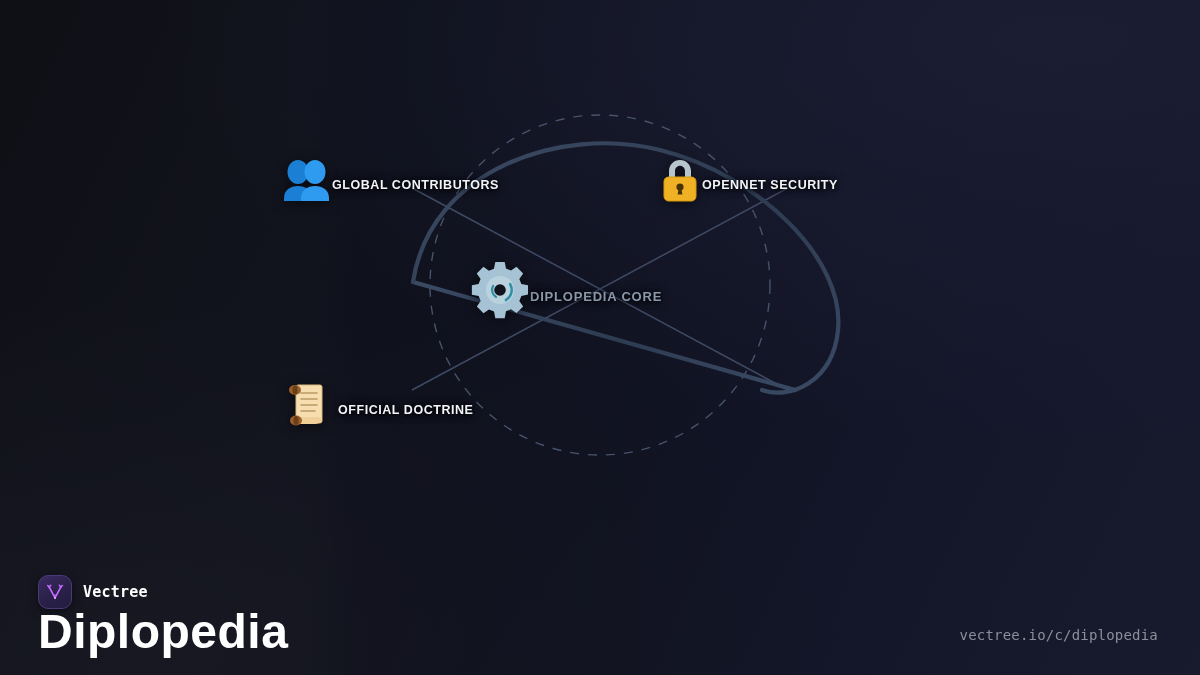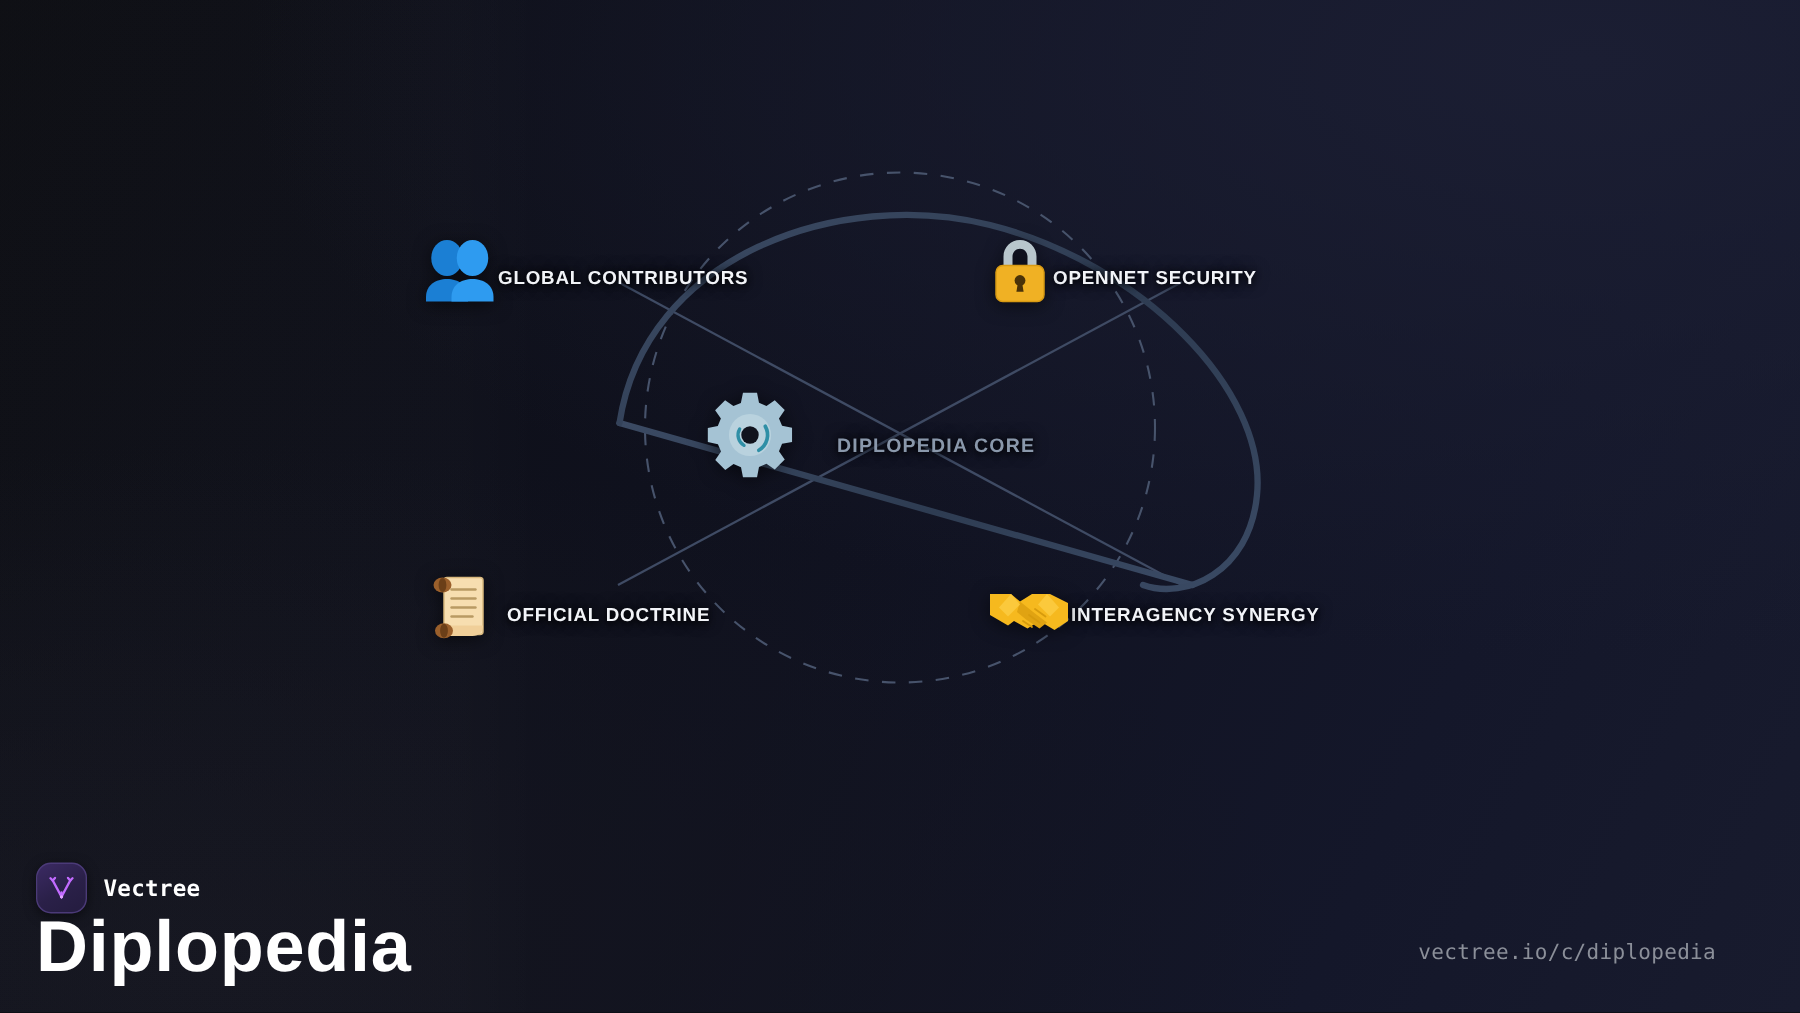--- a/index.html
+++ b/index.html
@@ -67,30 +67,29 @@
     text-shadow: 0 1px 4px rgba(0,0,0,0.95), 0 0 10px rgba(0,0,0,0.85);
     white-space: nowrap;
   }
 
   .node.core .glyph { height: 62px; }
   .node.core .caption {
     color: #8a98ab;
     font-size: 13px;
     letter-spacing: 0.8px;
     margin-top: 12px;
-    margin-left: 28px;
   }
 
   
   .gear-svg { width: 60px; height: 60px; display: block; }
 
   
   .footer {
     position: absolute;
-    left: 2px; bottom: 0;
+    left: 16px; bottom: 0;
     width: 1164px;
     height: 118px;
   }
   .brand-row {
     position: absolute;
     left: 22px;
     top: 18px;
     display: flex;
     align-items: center;
     gap: 11px;
@@ -202,36 +201,20 @@
         <ellipse cx="13" cy="9" rx="6" ry="5" fill="#9a5f2b"></ellipse>
         <ellipse cx="13" cy="9" rx="2.6" ry="4.6" fill="#6b3f18"></ellipse>
         <path d="M14 36h26c0 4-2.6 7-7 7H14z" fill="#f0cf99"></path>
         <ellipse cx="14" cy="39.5" rx="6" ry="5" fill="#9a5f2b"></ellipse>
         <ellipse cx="14" cy="39.5" rx="2.6" ry="4.6" fill="#6b3f18"></ellipse>
       </svg>
     </div>
     <div class="caption">OFFICIAL DOCTRINE</div>
   </div>
 
-  <div class="node" style="left:788px; top:405px;">
-    <div class="glyph">
-      <svg width="56" height="42" viewBox="0 0 56 42" aria-hidden="true">
-        <path d="M2 12h14l6 5 8-5h12l12 6v12l-9 6-10-6-8 5-9-5-4 3-12-7z" fill="#f6b91e"></path>
-        <path d="M22 17l10 8 8 6-5 4-9-6-6-5z" fill="#e0a312"></path>
-        <path d="M16 12l-8 9 6 6 8-8z" fill="#fbc93c"></path>
-        <path d="M40 12l8 9-6 6-8-8z" fill="#fbc93c"></path>
-        <g stroke="#d79b0d" stroke-width="1.2" stroke-linecap="round" fill="none">
-          <path d="M24 30l6 4"></path>
-            <path d="M28 26l7 5"></path>
-            <path d="M32 22l7 5"></path>
-        </g>
-      </svg>
-    </div>
-    <div class="caption">INTERAGENCY SYNERGY</div>
-  </div>
 
   <div class="node core" style="left:600px; top:290px;">
     <div class="glyph">
       <svg class="gear-svg" viewBox="0 0 64 64" aria-hidden="true">
         <path fill="#a5c3d4" d="M27 2h10l1.4 7.1 5.3 2.2 5.9-4.1 7.1 7.1-4.1 5.9 2.2 5.3 7.1 1.4v10l-7.1 1.4-2.2 5.3 4.1 5.9-7.1 7.1-5.9-4.1-5.3 2.2L37 62H27l-1.4-7.1-5.3-2.2-5.9 4.1-7.1-7.1 4.1-5.9-2.2-5.3L2 37V27l7.1-1.4 2.2-5.3-4.1-5.9 7.1-7.1 5.9 4.1 5.3-2.2z"></path>
         <circle cx="32" cy="32" r="15" fill="#b9d2de"></circle>
         <circle cx="32" cy="32" r="6.2" fill="#11131d"></circle>
         <path d="M32 19.5a12.5 12.5 0 0 1 12.5 12.5" fill="none" stroke="#2f8fa6" stroke-width="2.6" stroke-linecap="round" transform="rotate(60 32 32)"></path>
         <path d="M32 23.5a8.5 8.5 0 0 1 8.5 8.5" fill="none" stroke="#2f8fa6" stroke-width="2.4" stroke-linecap="round" transform="rotate(-150 32 32)"></path>
       </svg>

